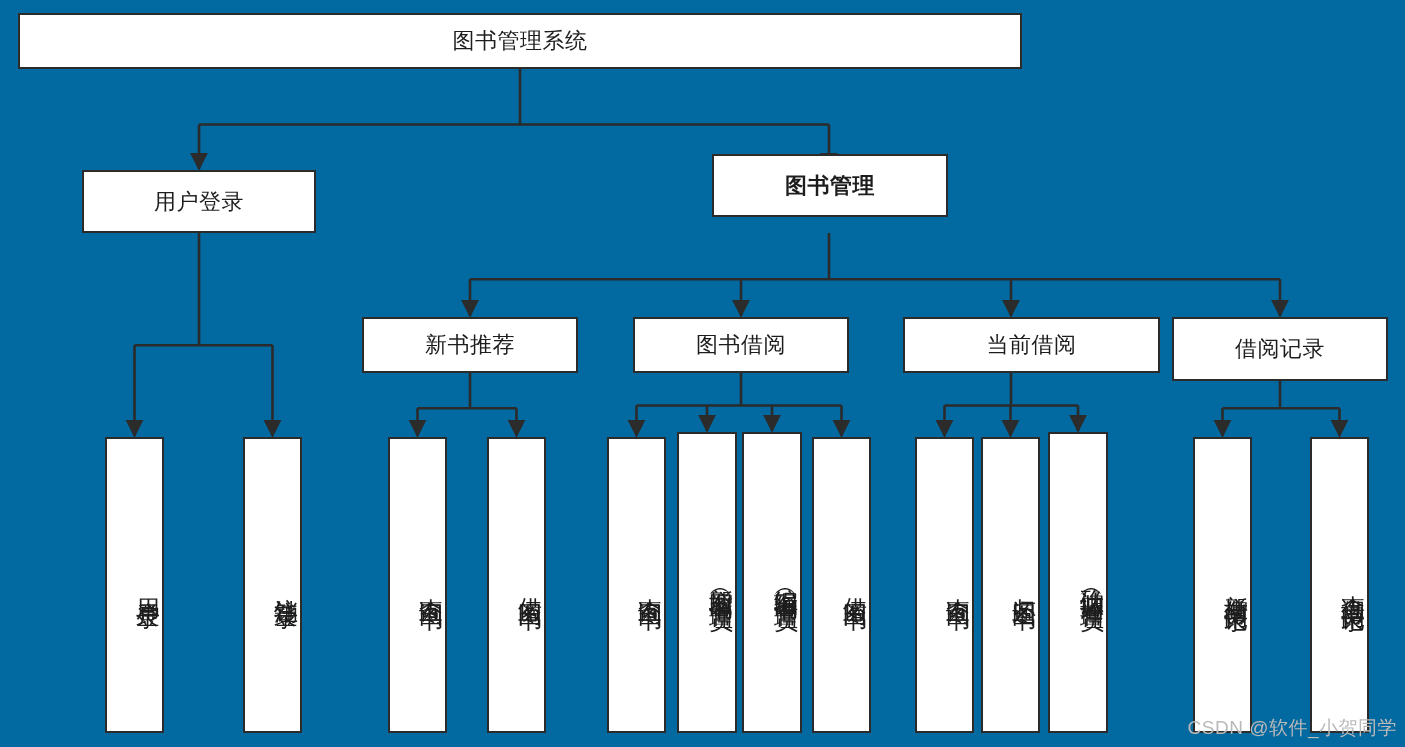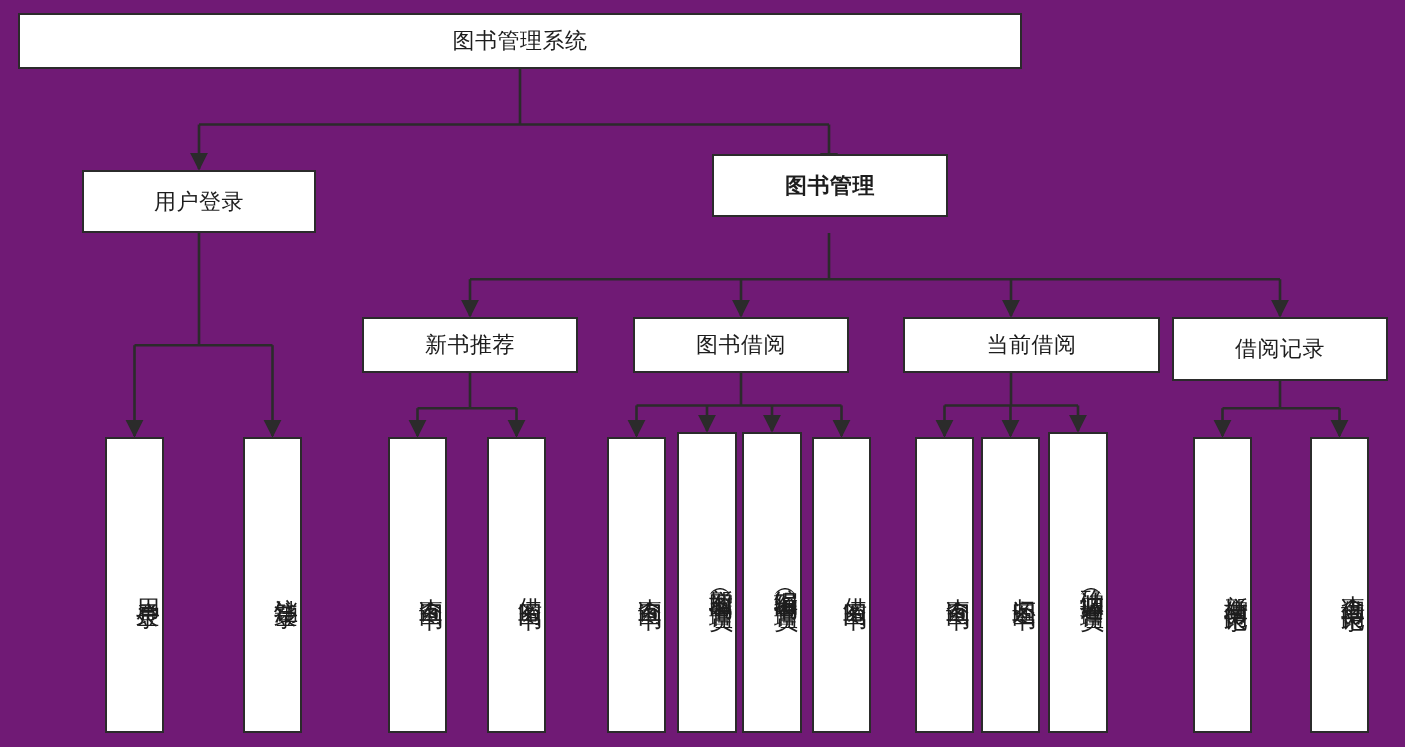--- a/index.html
+++ b/index.html
@@ -8,21 +8,21 @@
     background: #ffffff;
   }
   body {
     font-family: "Liberation Sans", "DejaVu Sans", sans-serif;
     color: #1a1a1a;
   }
   #canvas {
     position: relative;
     width: 1405px;
     height: 747px;
-    background: #701a75;
+    background: #0369a1;
     overflow: hidden;
   }
   #edges {
     position: absolute;
     left: 0;
     top: 0;
     width: 1405px;
     height: 747px;
   }
   .node {
@@ -166,13 +166,14 @@
       <div class="node vert" style="left: 1048px; top: 432px; width: 60px; height: 301px;">
         <span>确认归还（管理员）</span>
       </div>
       <div class="node vert" style="left: 1193px; top: 437px; width: 59px; height: 296px;">
         <span>新增借阅记录</span>
       </div>
       <div class="node vert" style="left: 1310px; top: 437px; width: 59px; height: 296px;">
         <span>查询借阅记录</span>
       </div>
     </div>
+  <div class="watermark">CSDN @软件_小贺同学</div>
 </div>
 
 </body></html>

